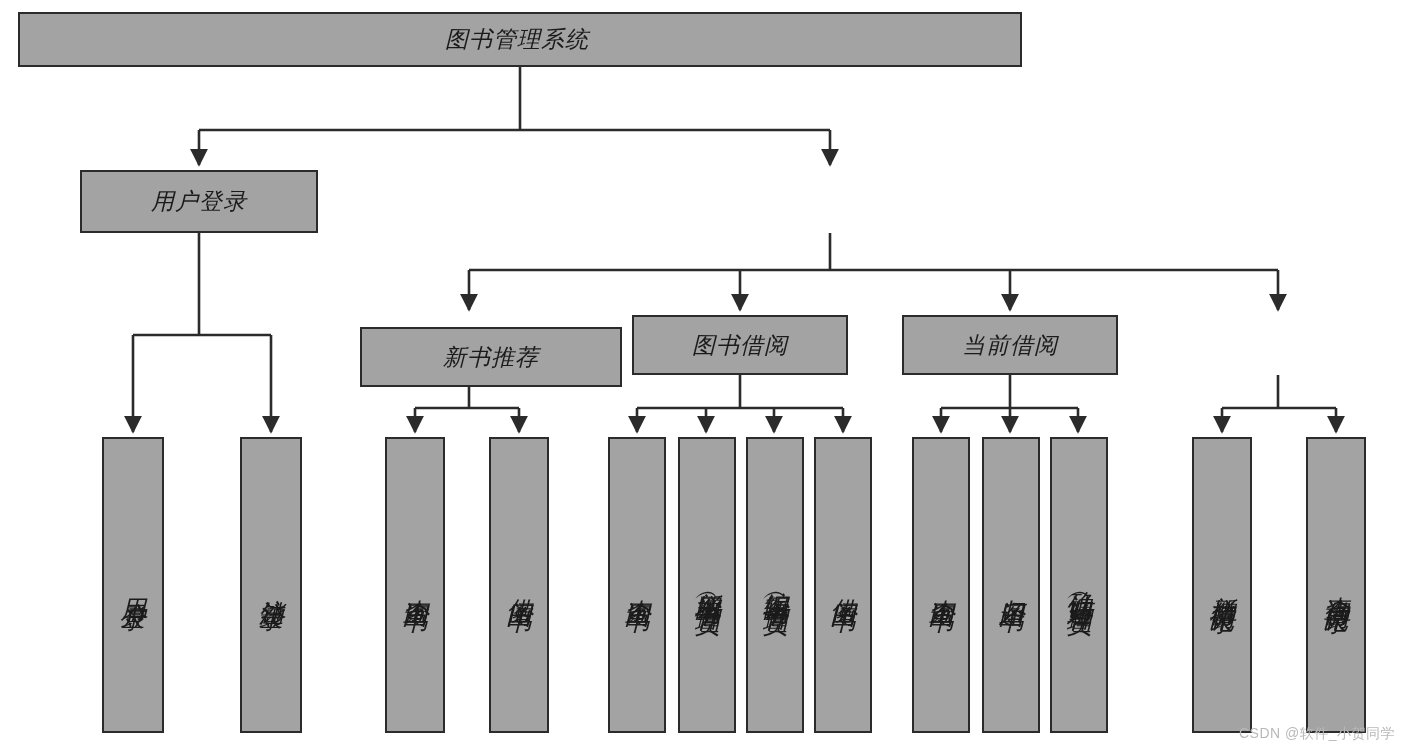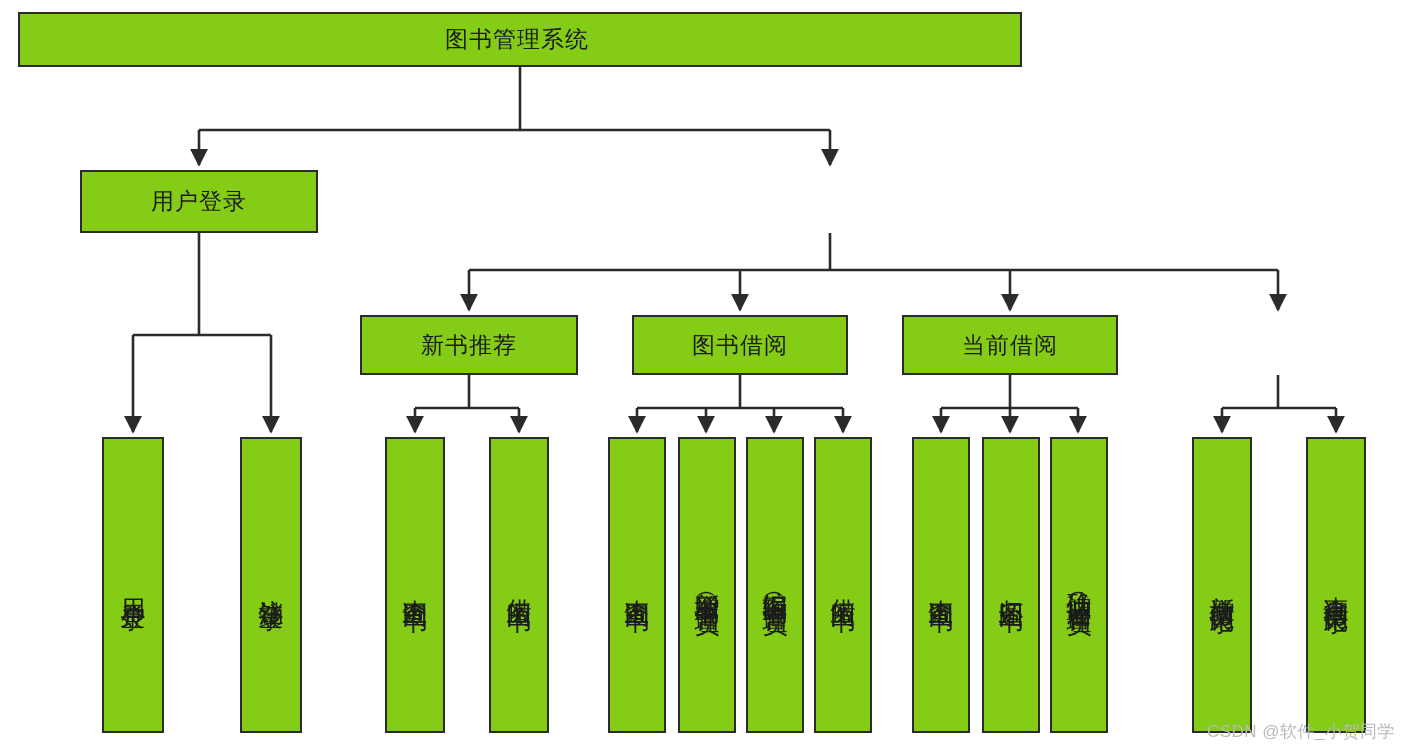--- a/index.html
+++ b/index.html
@@ -18,26 +18,27 @@
   }
   #edge-layer{
     position:absolute;
     left:0; top:0;
     width:1405px; height:747px;
     pointer-events:none;
   }
   .node{
     position:absolute;
     box-sizing:border-box;
-    background:#84cc16;
+    background:#a3a3a3;
     border:2.5px solid #2b2b2b;
     display:flex;
     align-items:center;
     justify-content:center;
     z-index:2;
+    font-style:italic;
   }
   .node-label{
     font-size:23px;
     line-height:1.15;
     letter-spacing:1px;
     color:#1b1b1b;
     white-space:nowrap;
     user-select:none;
   }
   
@@ -58,21 +59,21 @@
     font-size:25px;
     line-height:1.08;
     letter-spacing:3px;
     white-space:normal;
     max-height:280px;
   }
   #watermark{
     position:absolute;
     right:10px;
     bottom:4px;
-    font-size:17px;
+    font-size:14px;
     color:#b9b9b9;
     letter-spacing:0.5px;
     z-index:5;
     user-select:none;
     white-space:nowrap;
   }
 </style>
 </head>
 <body>
 
@@ -130,21 +131,21 @@
 
   <div class="node" id="node-root" style="left:18px; top:12px; width:1004px; height:55px;">
     <span class="node-label">图书管理系统</span>
   </div>
 
   <div class="node" style="left:80px; top:170px; width:238px; height:63px;">
     <span class="node-label">用户登录</span>
   </div>
 
 
-  <div class="node" style="left:360px; top:315px; width:218px; height:60px;">
+  <div class="node" style="left:360px; top:327px; width:262px; height:60px;">
     <span class="node-label">新书推荐</span>
   </div>
 
   <div class="node" style="left:902px; top:315px; width:216px; height:60px;">
     <span class="node-label">当前借阅</span>
   </div>
 
   <div class="node" style="left:632px; top:315px; width:216px; height:60px;">
     <span class="node-label">图书借阅</span>
   </div>

